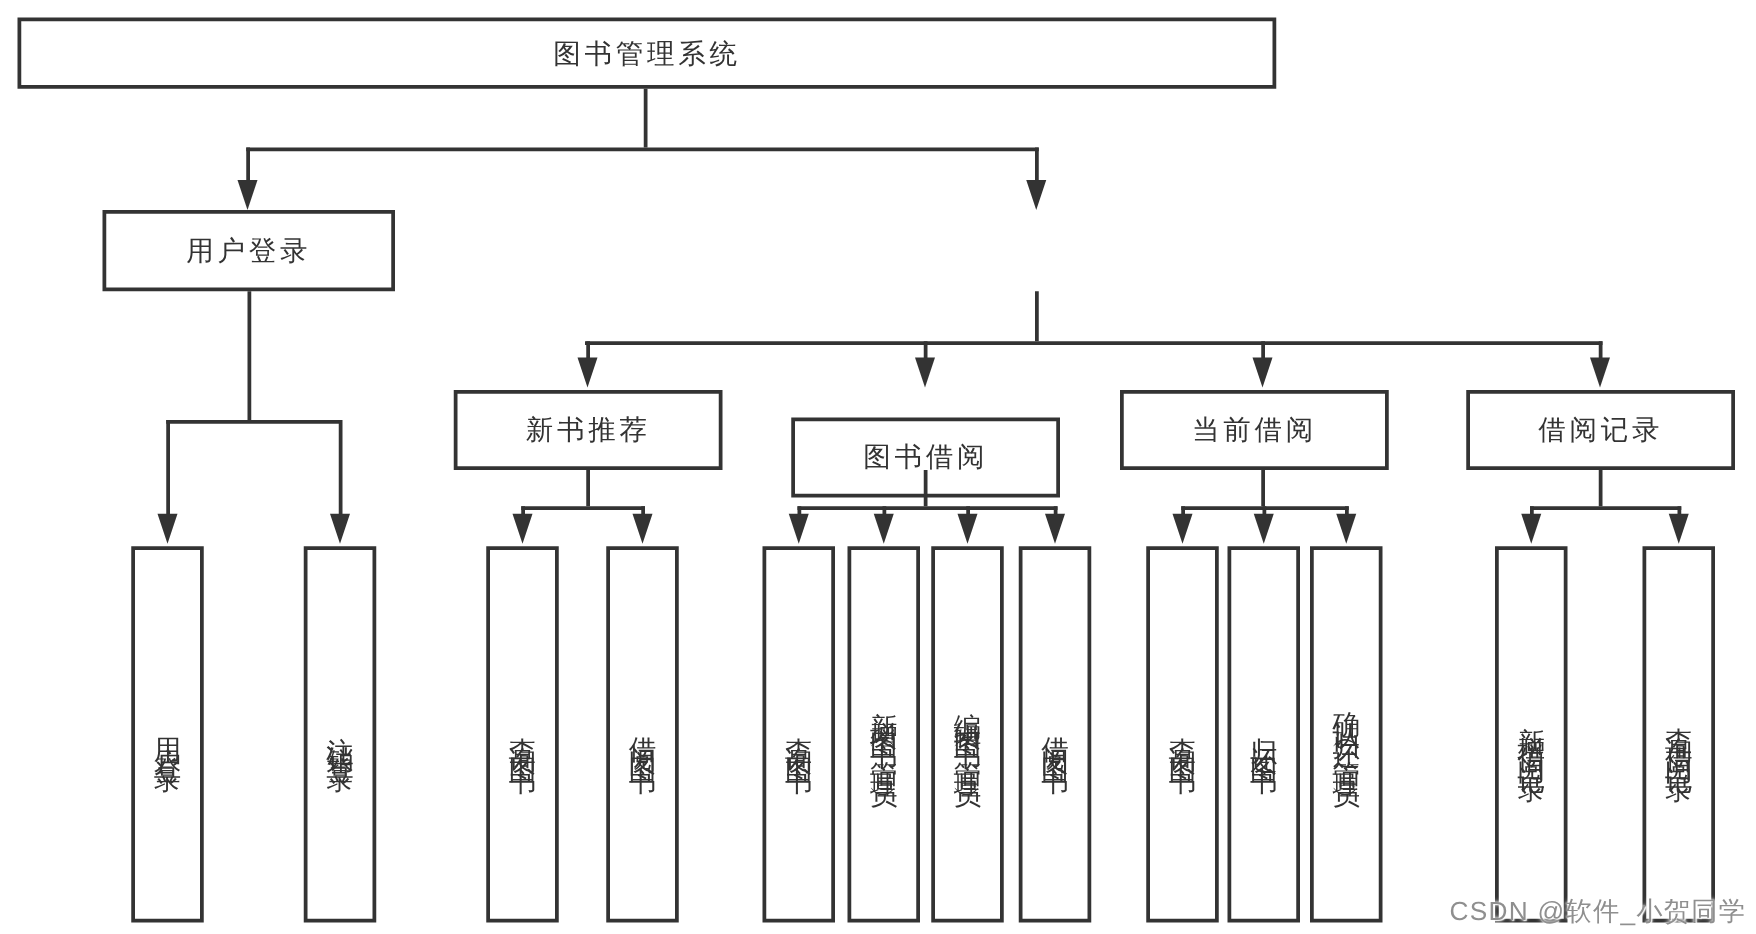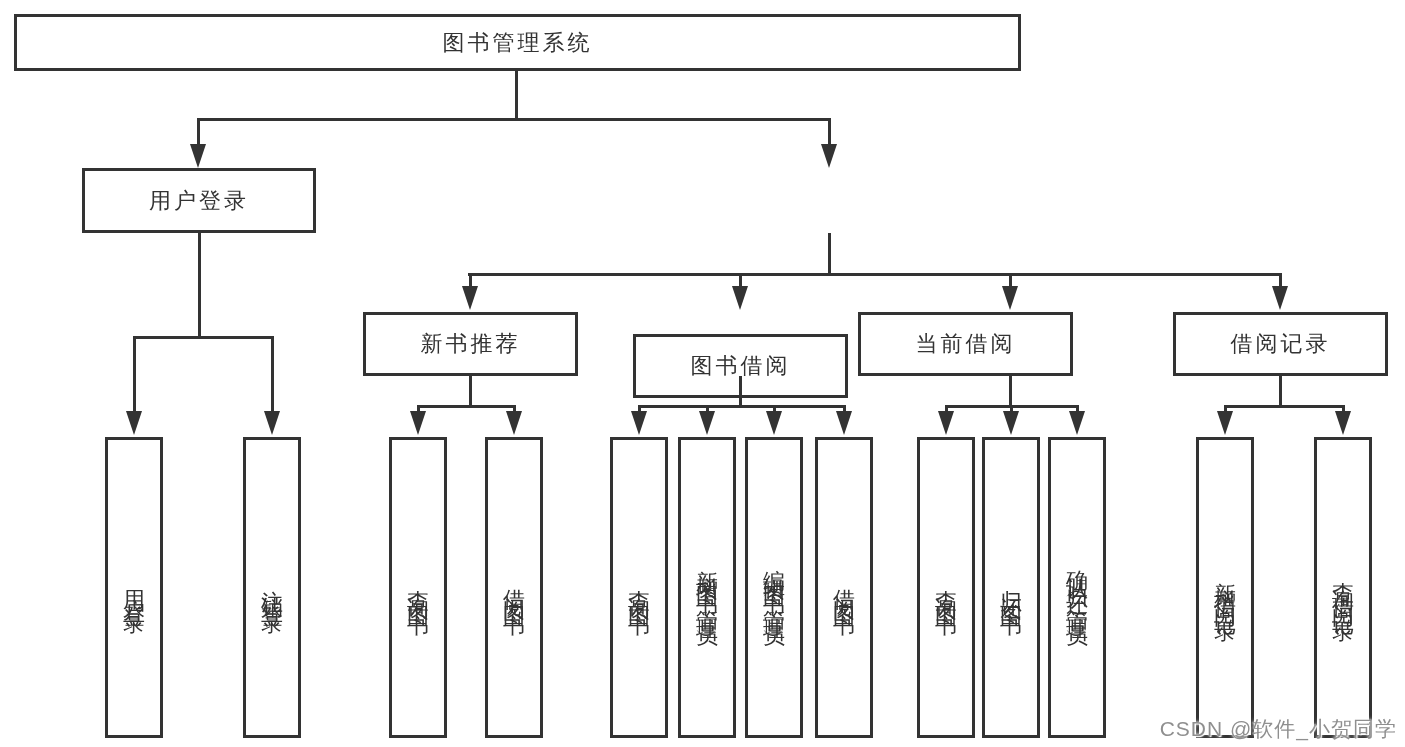--- a/index.html
+++ b/index.html
@@ -110,21 +110,21 @@
   <div class="ah" style="left:1002px; top:286px;"></div>
   <div class="vline" style="left:1279px; top:273px; height:15px;"></div>
   <div class="ah" style="left:1272px; top:286px;"></div>
 
   <div class="box" style="left:363px; top:312px; width:215px; height:64px;">
     <span>新书推荐</span>
   </div>
   <div class="box" style="left:633px; top:312px; width:215px; height:64px;margin-top:22px;">
     <span>图书借阅</span>
   </div>
-  <div class="box" style="left:858px; top:312px; width:215px; height:64px;">
+  <div class="box" style="left:896px; top:312px; width:215px; height:64px;">
     <span>当前借阅</span>
   </div>
   <div class="box" style="left:1173px; top:312px; width:215px; height:64px;">
     <span>借阅记录</span>
   </div>
 
   <div class="vline" style="left:469px; top:376px; height:29px;"></div>
   <div class="hline" style="left:417px; top:405px; width:99px;"></div>
   <div class="vline" style="left:417px; top:405px; height:8px;"></div>
   <div class="ah" style="left:410px; top:411px;"></div>

